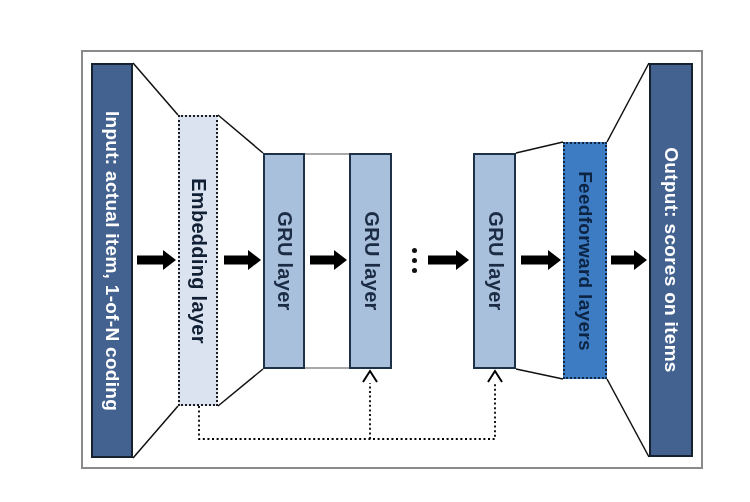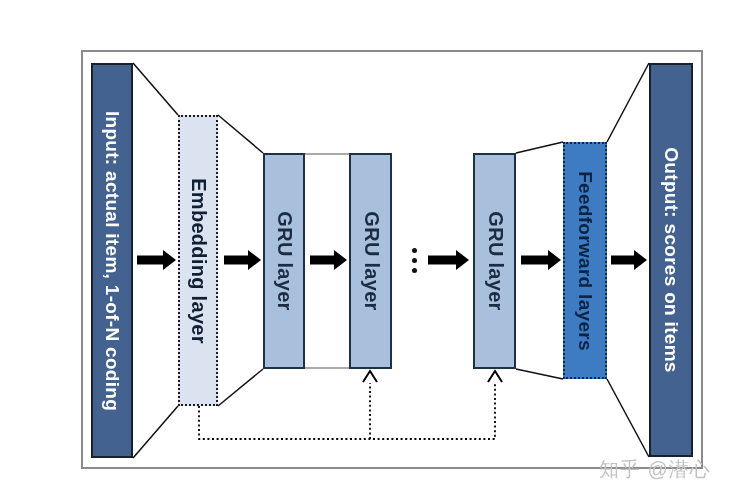--- a/index.html
+++ b/index.html
@@ -155,15 +155,14 @@
     <g fill="#000000">
       <polygon points="137,255.5 163,255.5 163,250 176,260 163,270 163,264.5 137,264.5"></polygon>
       <polygon points="224,255.5 248,255.5 248,250 261,260 248,270 248,264.5 224,264.5"></polygon>
       <polygon points="310,255.5 334,255.5 334,250 347,260 334,270 334,264.5 310,264.5"></polygon>
       <polygon points="428,255.5 456,255.5 456,250 469,260 456,270 456,264.5 428,264.5"></polygon>
       <polygon points="521,255.5 548,255.5 548,250 561,260 548,270 548,264.5 521,264.5"></polygon>
       <polygon points="611,255.5 634,255.5 634,250 647,260 634,270 634,264.5 611,264.5"></polygon>
     </g>
   </svg>
 
-  <div class="watermark">知乎 @潜心</div>
 
 </div>
 
 </body></html>

